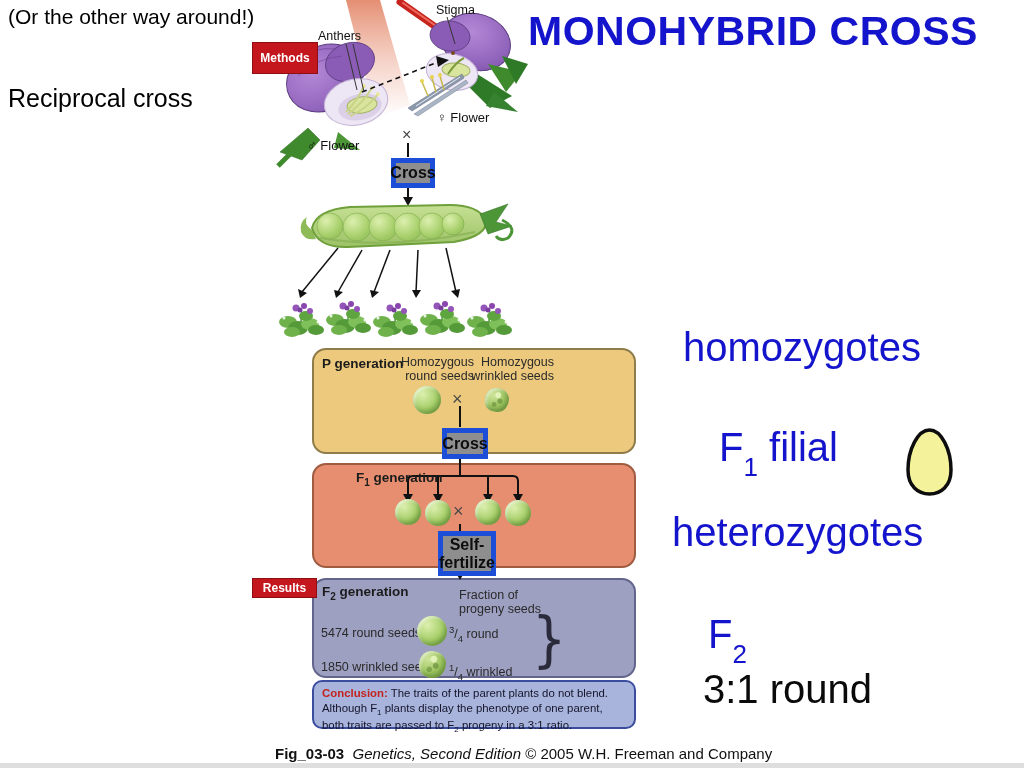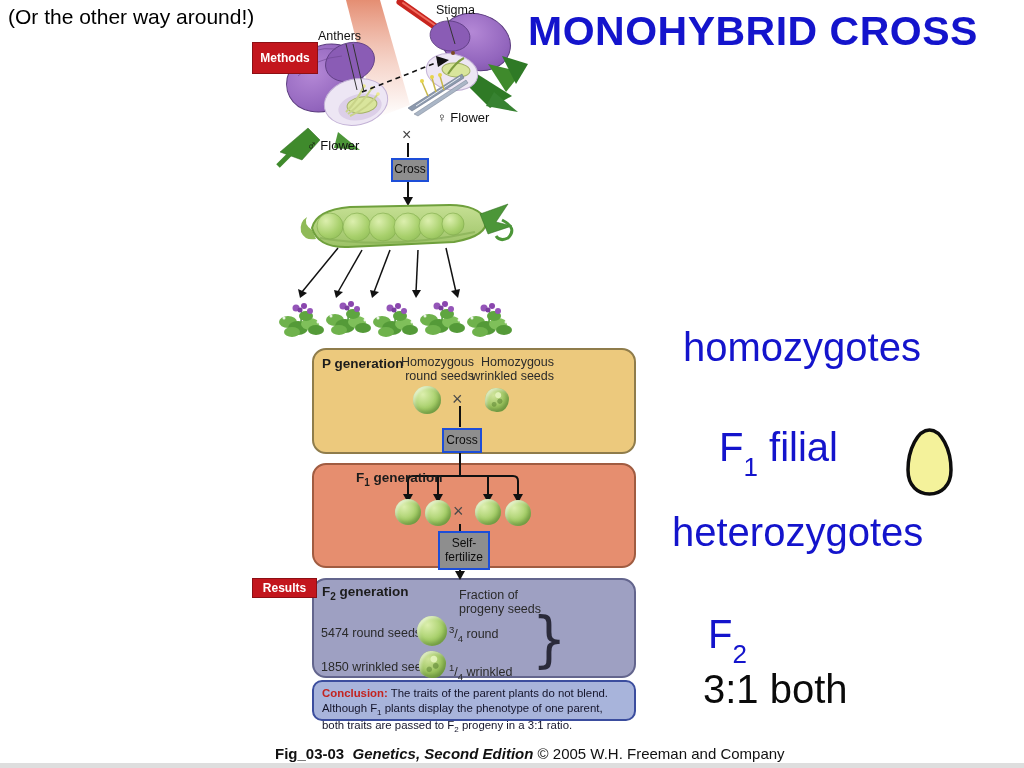--- a/index.html
+++ b/index.html
@@ -20,33 +20,33 @@
   .f1filial{left:719px;top:426px;}
   .heterozygotes{left:672px;top:511px;}
   .f2label{left:708px;top:613px;}
   .ratio{left:703px;top:668px;color:#0a0a0a;}
 
   
   .panel{position:absolute;left:312px;width:324px;border-radius:14px;box-sizing:border-box;z-index:1;}
   .p-panel{top:348px;height:106px;background:#ecc97d;border:2px solid #8f7c4b;}
   .f1-panel{top:463px;height:105px;background:#e68e6f;border:2px solid #a05c41;}
   .f2-panel{top:578px;height:100px;background:#9ea0c2;border:2px solid #63658d;}
-  .conclusion{top:680px;height:41px;background:#a8b4db;border:2px solid #3b4d9e;border-radius:10px;
+  .conclusion{top:680px;height:49px;background:#a8b4db;border:2px solid #3b4d9e;border-radius:10px;
               font-size:11.4px;line-height:1.28;padding:4px 8px;color:#14142a;z-index:1;}
   .conclusion .cprefix{color:#c3231f;font-weight:bold;}
   .conclusion sub{font-size:8px;}
 
   .ptitle{font-weight:bold;font-size:13.5px;color:#1c1c1c;white-space:nowrap;z-index:4;}
   .ptitle sub{font-size:10px;}
   .figtext{font-size:12.5px;color:#2a2a2a;z-index:4;}
   .two-line{white-space:pre-line;text-align:right;}
 
   
-  .graybox{position:absolute;background:#8e8e8e;border:2px solid #1d4ed8;color:#0d0d0d;
-           font-size:12px;font-weight:400;display:flex;align-items:center;justify-content:center;
+  .graybox{position:absolute;background:#8e8e8e;border:5px solid #1d4ed8;color:#0d0d0d;
+           font-size:16px;font-weight:700;display:flex;align-items:center;justify-content:center;
            text-align:center;z-index:4;line-height:1.12;white-space:pre-line;}
 
   
   .badge{position:absolute;background:#c3161d;color:#fff;font-weight:bold;font-size:12px;
          display:flex;align-items:center;justify-content:center;z-index:5;padding:0 4px;
          box-shadow:0 0 0 1px #8d0f14 inset;}
 
   
   .seed{position:absolute;z-index:4;border-radius:50%;
         background:radial-gradient(circle at 35% 30%, #dcefae, #a5ce68 55%, #84b14c 92%);
@@ -60,32 +60,33 @@
   .times{position:absolute;font-size:18px;color:#4a4a4a;z-index:4;}
 
   .fracline{position:absolute;font-size:12.5px;color:#2a2a2a;z-index:4;white-space:nowrap;}
   .fracline sup{font-size:9.5px;}
   .fracline sub{font-size:9.5px;}
   .brace{position:absolute;z-index:4;font-family:"DejaVu Sans",sans-serif;font-size:54px;
          color:#2a2a3a;transform:scaleY(1.12);line-height:58px;}
 
   .caption{left:248px;top:745px;font-size:15px;color:#111;white-space:nowrap;}
   .caption .cfig{font-weight:bold;margin-left:27px;}
-  .caption .cbook{font-weight:bold;font-style:italic;}
+  .caption .cbook{font-weight:normal;font-style:italic;}
 
   .bottom-strip{left:0;top:763px;width:1024px;height:5px;background:#dedede;}
 
   svg text{font-family:"Liberation Sans",sans-serif;}
 </style>
 </head>
 <body>
 
 <div class="stage">
 
   <div class="abs note-top">(Or the other way around!)</div>
+  <div class="abs note-recip">Reciprocal cross</div>
   <div class="abs slide-title">MONOHYBRID CROSS</div>
 
   <svg class="abs" style="left:250px;top:0;z-index:2;" width="290" height="348" viewBox="0 0 290 348">
     <defs>
       <linearGradient id="beamG" x1="0" y1="0" x2="0" y2="1">
         <stop offset="0" stop-color="#e07a5a" stop-opacity="0.85"></stop>
         <stop offset="0.55" stop-color="#e8987e" stop-opacity="0.4"></stop>
         <stop offset="1" stop-color="#e8987e" stop-opacity="0"></stop>
       </linearGradient>
       <radialGradient id="petalG" cx="0.4" cy="0.35" r="0.9">
@@ -293,20 +294,20 @@
   <div class="abs ann blue f1filial">
     <span>F</span><sub>1</sub><span> filial</span>
   </div>
   <svg class="abs" style="left:903px;top:427px;" width="53" height="70" viewBox="0 0 53 70">
     <path d="M26.5,3 C38,3 48,22 48,43 C48,59 38,67 26.5,67 C15,67 5,59 5,43 C5,22 15,3 26.5,3 Z" fill="#f4f29b" stroke="#0d0d0d" stroke-width="3.5"></path>
   </svg>
   <div class="abs ann blue heterozygotes">heterozygotes</div>
   <div class="abs ann blue f2label">
     <span>F</span><sub>2</sub>
   </div>
-  <div class="abs ann ratio">3:1 both</div>
+  <div class="abs ann ratio">3:1 round</div>
 
   <div class="abs caption">
     <span class="cfig">Fig_03-03</span>&nbsp;&nbsp;<span class="cbook">Genetics, Second Edition</span>&nbsp;<span>© 2005 W.H. Freeman and Company</span>
   </div>
 
   <div class="abs bottom-strip"></div>
 </div>
 
 </body></html>

